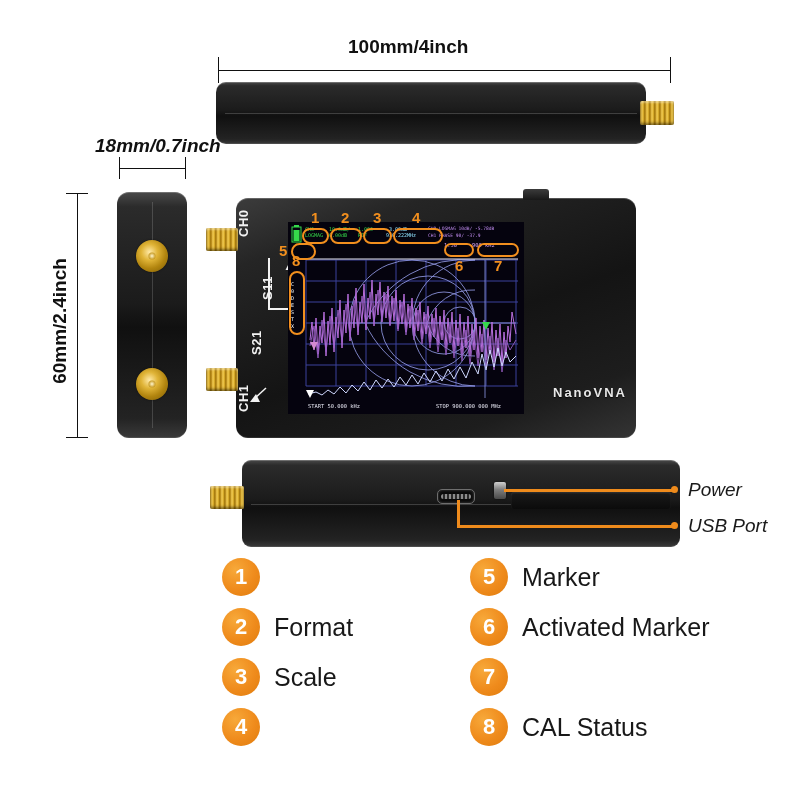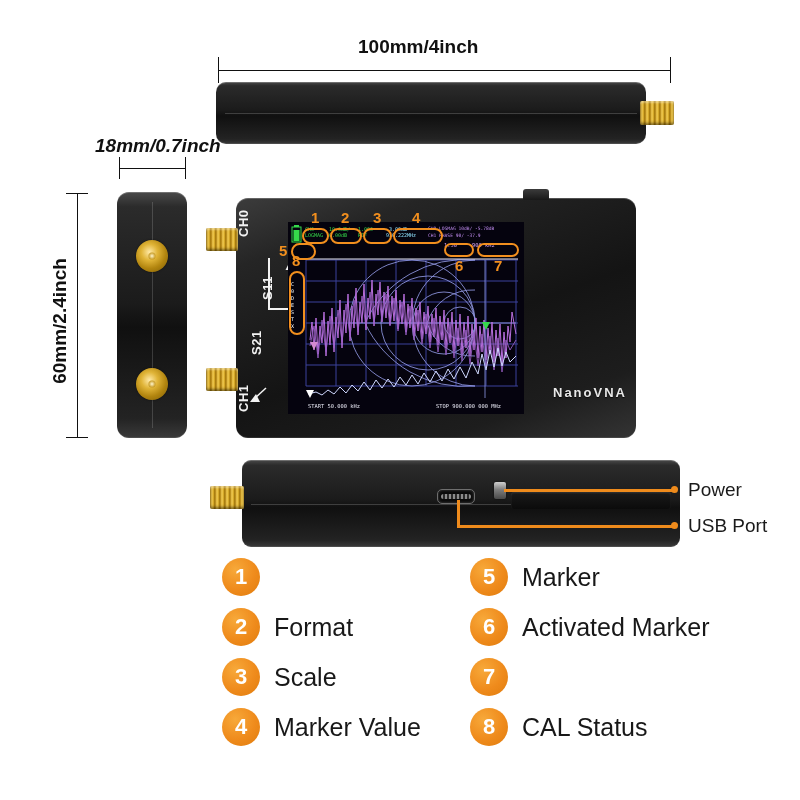--- a/index.html
+++ b/index.html
@@ -58,21 +58,21 @@
     box-sizing:border-box;pointer-events:none;
   }
   .onum{
     position:absolute;color:#f28f1e;font-weight:700;font-size:15px;
     line-height:1;white-space:nowrap;
   }
 
   
   .leader{position:absolute;background:#ef8b1c;}
   .leaddot{position:absolute;width:7px;height:7px;border-radius:50%;background:#ef8b1c;}
-  .leadlabel{position:absolute;font-size:19px;font-weight:400;color:#1a1a1a;white-space:nowrap;}
+  .leadlabel{position:absolute;font-size:19px;font-weight:400;color:#1a1a1a;white-space:nowrap;font-style:italic;}
 
   
   #legend{position:absolute;left:0;top:548px;width:800px;height:215px;}
   .lg-item{position:absolute;display:flex;align-items:center;gap:14px;}
   .lg-badge{
     width:38px;height:38px;border-radius:50%;
     background:radial-gradient(circle at 35% 30%,#f7a93a 0%,#ef8b1c 55%,#e07c0d 100%);
     color:#ffffff;font-size:22px;font-weight:700;
     display:flex;align-items:center;justify-content:center;
     flex:0 0 auto;
@@ -116,21 +116,21 @@
   }
 </style>
 </head>
 <body>
 
 <div class="device" style="left:216px;top:82px;width:430px;height:62px;">
   <div class="seam"></div>
 </div>
 <div class="sma" style="left:640px;top:101px;width:34px;height:24px;"></div>
 
-<div class="dim-label" style="left:358px;top:36px;">100mm/4inch</div>
+<div class="dim-label" style="left:348px;top:36px;">100mm/4inch</div>
 <div class="dim-h" style="left:218px;top:70px;width:452px;"></div>
 <div class="tick-v" style="left:218px;top:57px;height:26px;"></div>
 <div class="tick-v" style="left:670px;top:57px;height:26px;"></div>
 
 <div class="device" style="left:117px;top:192px;width:70px;height:246px;border-radius:12px;">
   <div class="abs" style="left:50%;top:4%;bottom:4%;width:1px;background:rgba(255,255,255,.16);"></div>
 </div>
 <div class="sma-face" style="left:136px;top:240px;width:32px;height:32px;">
   <div class="pin"></div>
 </div>
@@ -337,21 +337,20 @@
   <div class="lg-item" style="left:222px;top:60px;">
     <div class="lg-badge">2</div>
     <div class="lg-text">Format</div>
   </div>
   <div class="lg-item" style="left:222px;top:110px;">
     <div class="lg-badge">3</div>
     <div class="lg-text">Scale</div>
   </div>
   <div class="lg-item" style="left:222px;top:160px;">
     <div class="lg-badge">4</div>
-    <div class="lg-text">Marker Value</div>
   </div>
 
   <div class="lg-item" style="left:470px;top:10px;">
     <div class="lg-badge">5</div>
     <div class="lg-text">Marker</div>
   </div>
   <div class="lg-item" style="left:470px;top:60px;">
     <div class="lg-badge">6</div>
     <div class="lg-text">Activated Marker</div>
   </div>

